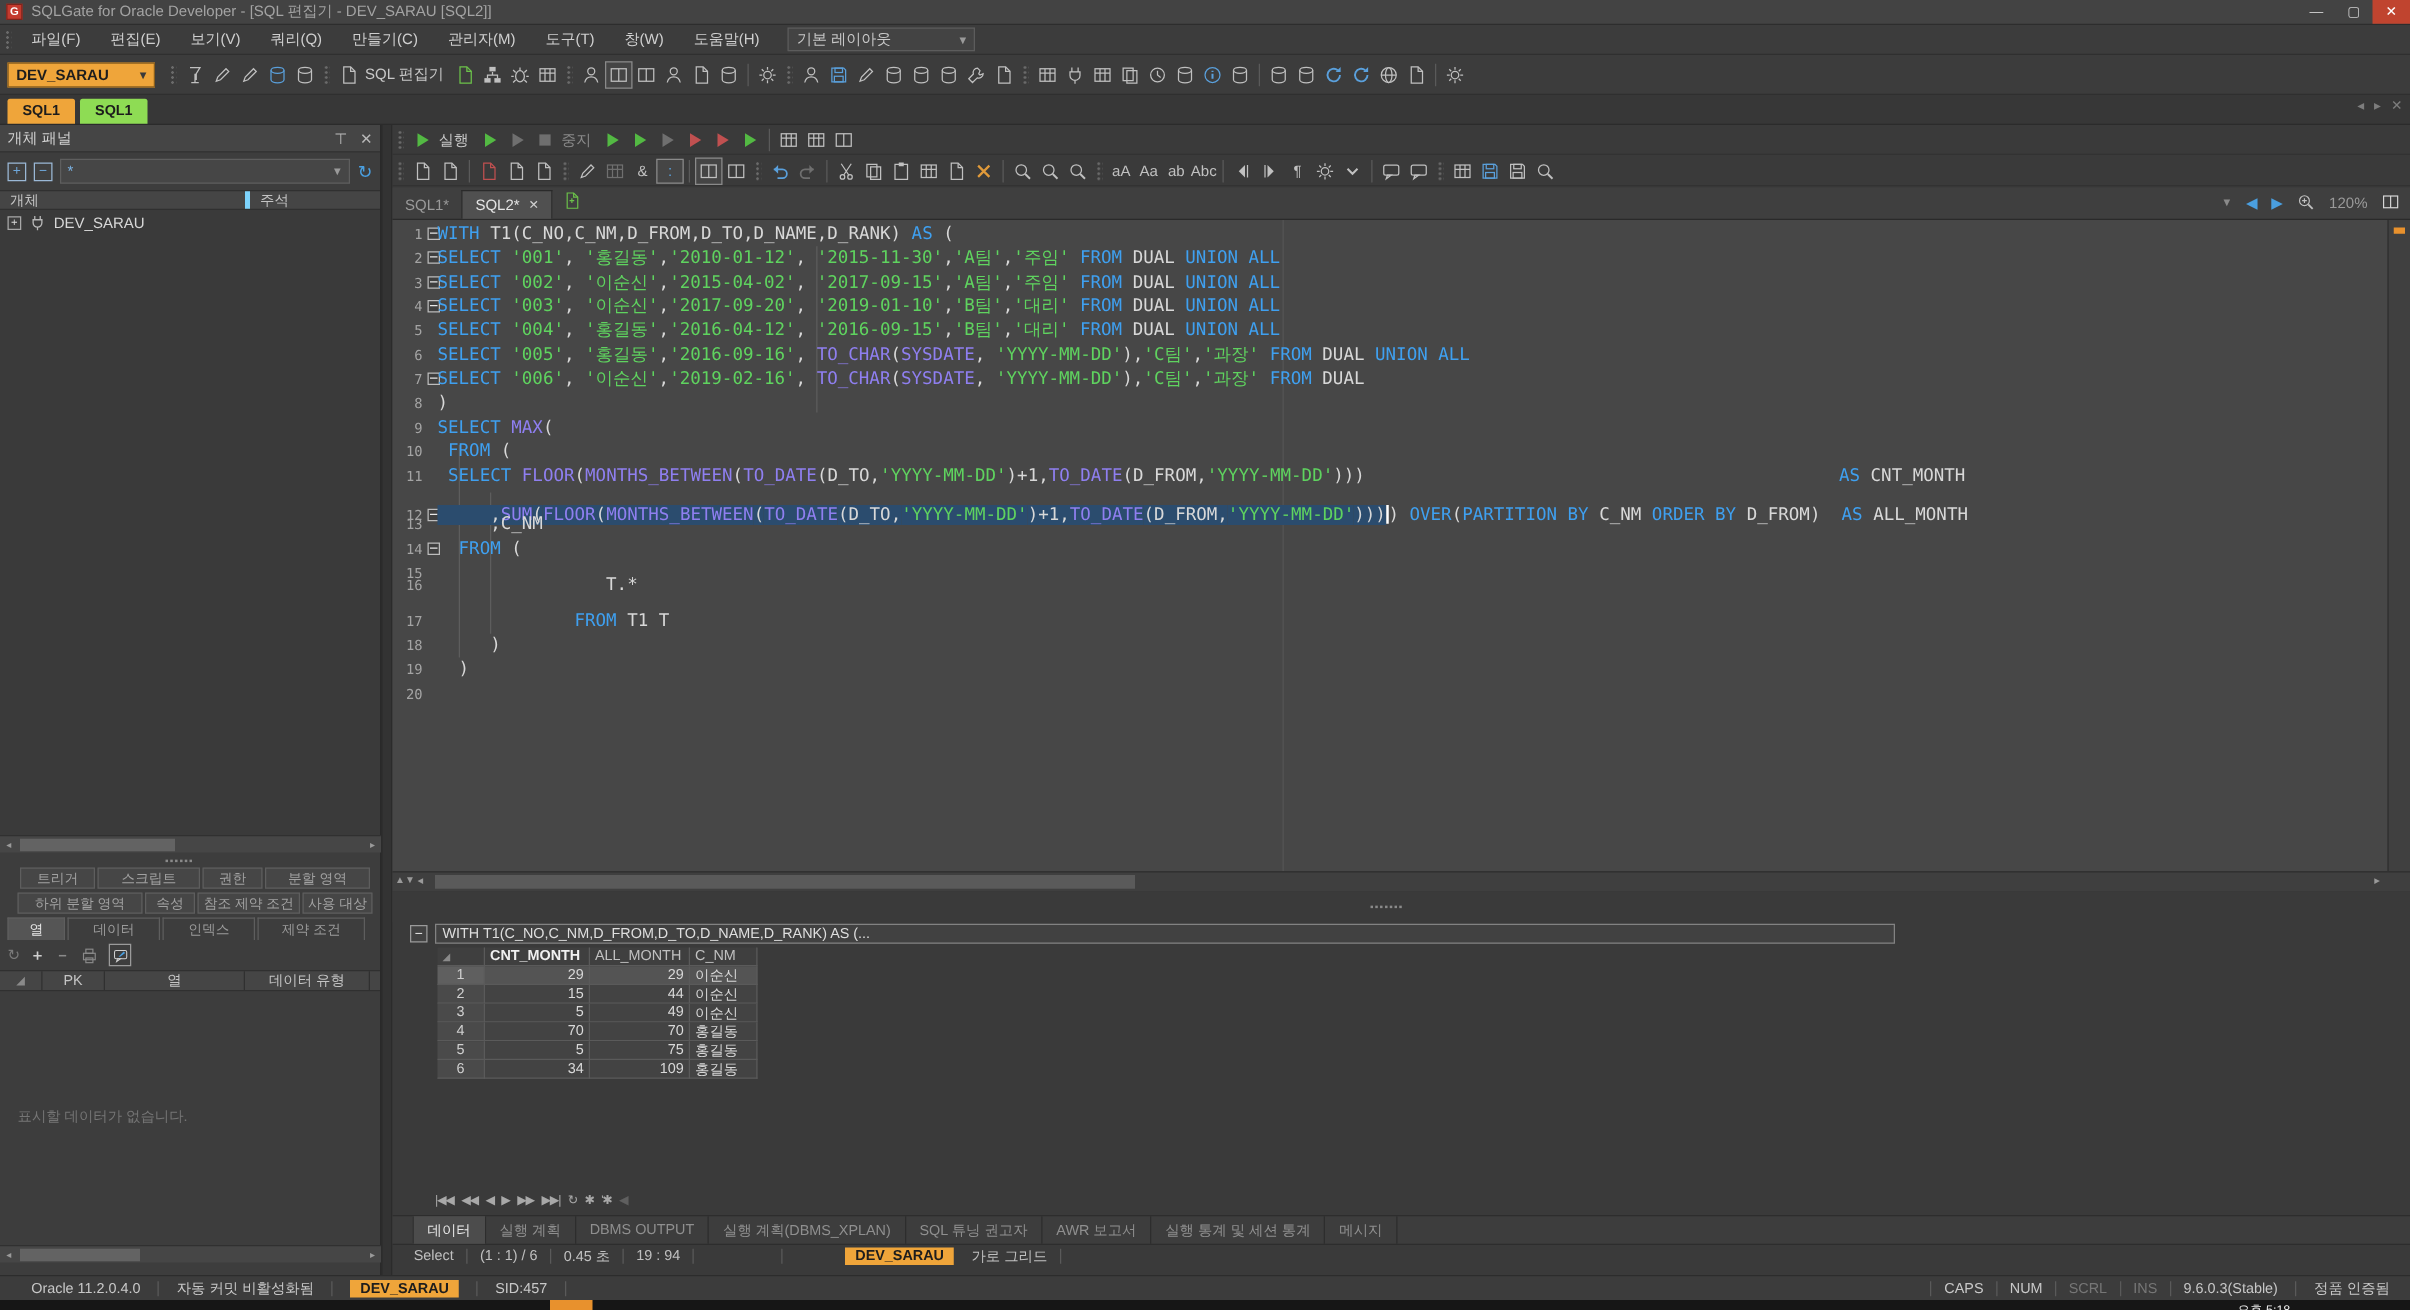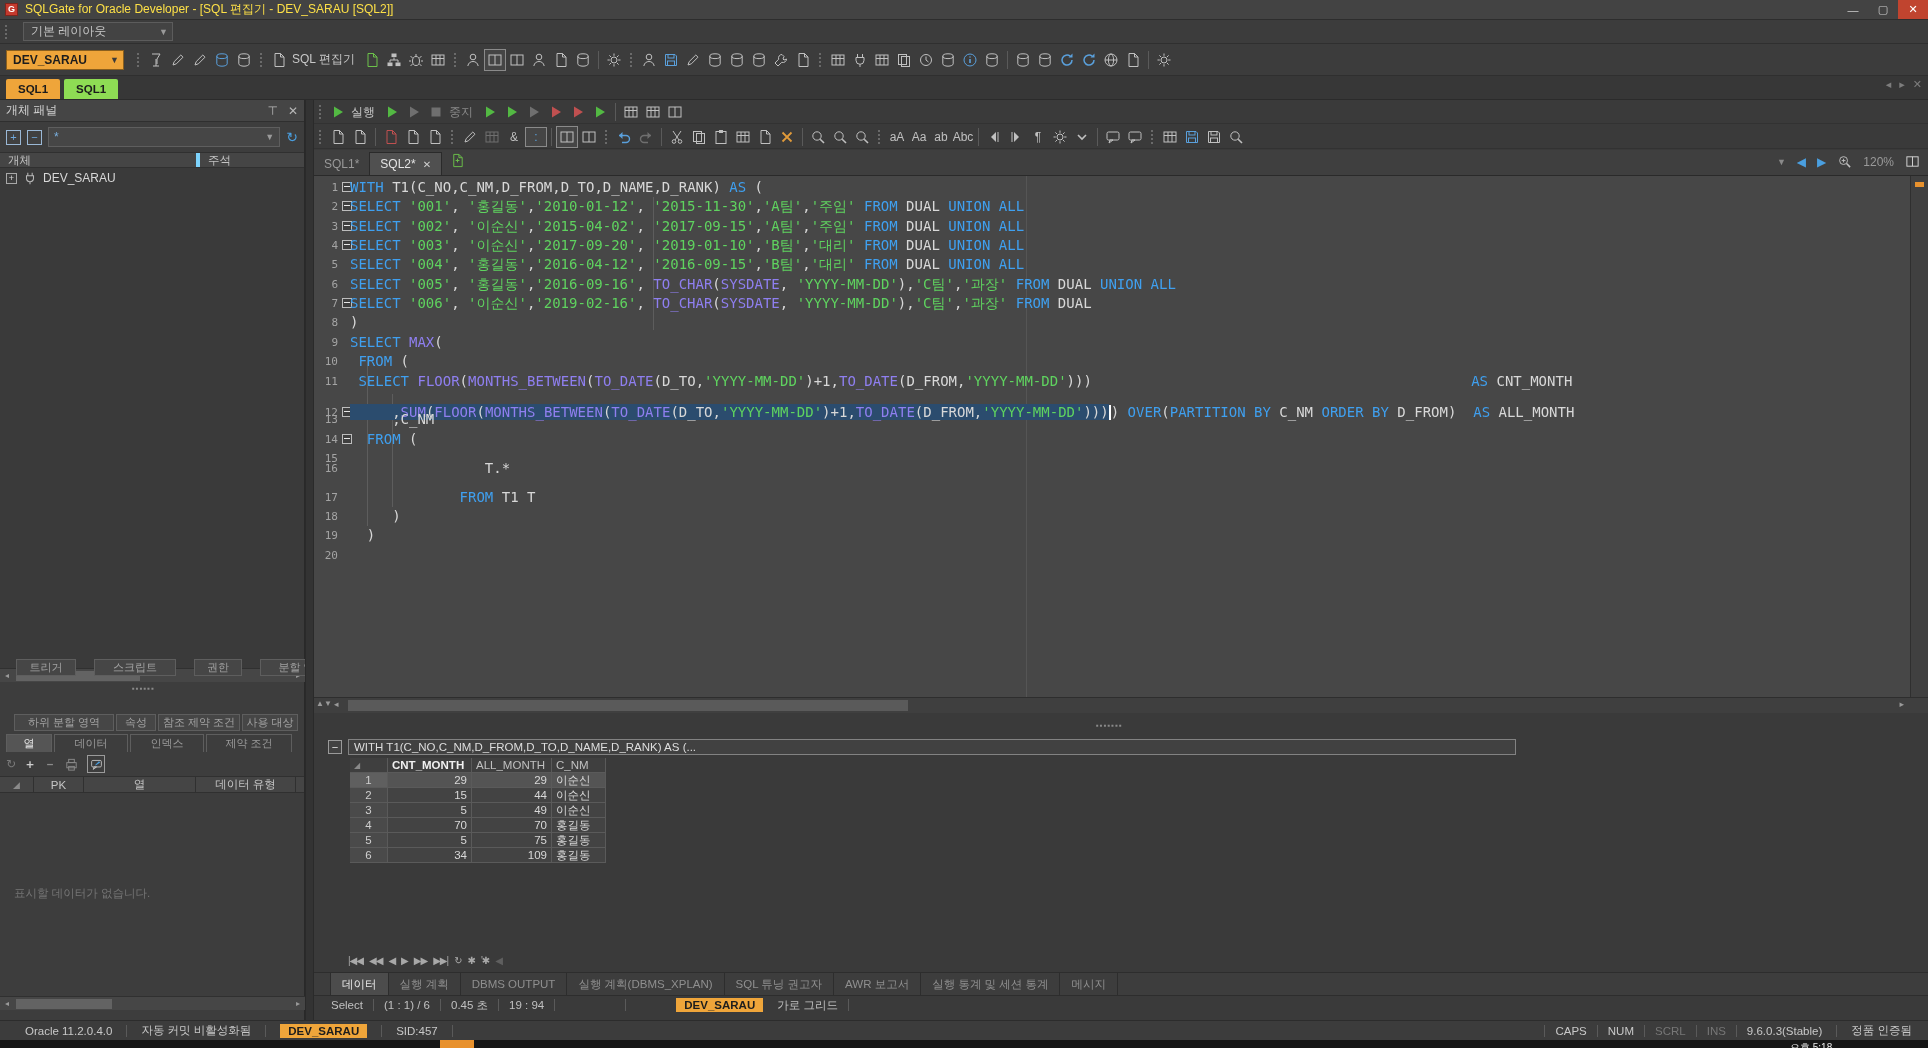--- a/index.html
+++ b/index.html
@@ -5,21 +5,21 @@
   * { margin:0; padding:0; box-sizing:border-box; }
   html,body { background:#2a2a2a; }
   body { font-family:"Liberation Sans","DejaVu Sans",sans-serif; }
   #app { position:relative; width:1928px; height:1048px; background:#3c3c3c; overflow:hidden; color:#c8c8c8; font-size:12px; }
   .abs { position:absolute; }
   .row { display:flex; align-items:center; }
 
   
   #titlebar { left:0; top:0; width:1928px; height:20px; background:#434343; border-bottom:1px solid #2d2d2d; display:flex; align-items:center; }
   #appicon { width:13px; height:13px; background:#c43a2e; border:1px solid #7e241c; margin:0 7px 0 5px; color:#fff; font-size:9px; font-weight:bold; text-align:center; line-height:11px; }
-  #title { color:#fde047; font-size:12px; }
+  #title { color:#a3a3a3; font-size:12px; }
   #wincontrols { position:absolute; right:0; top:0; height:20px; display:flex; }
   .winbtn { width:30px; height:19px; display:flex; align-items:center; justify-content:center; color:#cfcfcf; font-size:11px; }
   .winbtn.close { background:#c0442f; color:#fff; }
 
   
   #menubar { left:0; top:20px; width:1928px; height:24px; background:#3c3c3c; border-bottom:1px solid #2f2f2f; display:flex; align-items:center; }
   .grip { width:5px; height:16px; margin:0 4px; background-image:radial-gradient(#6a6a6a 1px, transparent 1.2px); background-size:4px 4px; }
   .menu-item { padding:3px 12px; color:#cfcfcf; }
   .combo { background:#434343; border:1px solid #5c5c5c; height:19px; display:flex; align-items:center; padding:0 4px 0 7px; color:#c8c8c8; }
   .combo .arr { margin-left:auto; color:#9a9a9a; font-size:9px; padding-left:14px; }
@@ -140,20 +140,31 @@
     <div id="title">SQLGate for Oracle Developer - [SQL 편집기 - DEV_SARAU [SQL2]]</div>
     <div id="wincontrols">
       <div class="winbtn">—</div>
       <div class="winbtn">▢</div>
       <div class="winbtn close">✕</div>
     </div>
   </div>
 
   <div id="menubar" class="abs">
     <div class="grip"></div>
+    <div id="menuitems" class="row">
+        <div class="menu-item">파일(F)</div>
+        <div class="menu-item">편집(E)</div>
+        <div class="menu-item">보기(V)</div>
+        <div class="menu-item">쿼리(Q)</div>
+        <div class="menu-item">만들기(C)</div>
+        <div class="menu-item">관리자(M)</div>
+        <div class="menu-item">도구(T)</div>
+        <div class="menu-item">창(W)</div>
+        <div class="menu-item">도움말(H)</div>
+      </div>
     <div class="combo" style="width:150px;margin-left:10px">
       <span>기본 레이아웃</span>
         <span class="arr">▼</span>
     </div>
   </div>
 
   <div id="maintb" class="abs">
     <div class="conncombo">
       <span>DEV_SARAU</span>
         <span class="arr">▼</span>
@@ -448,21 +459,21 @@
           </svg>
         <span>DEV_SARAU</span>
       </div>
     </div>
     <div class="hscroll" style="left:0;top:568px;width:305px;height:14px">
       <span class="sarr" style="left:0">◂</span>
       <div class="thumb" style="left:16px;width:124px"></div>
       <span class="sarr" style="right:0">▸</span>
     </div>
     <div class="gripdots" style="left:132px;top:584px">▪▪▪▪▪▪</div>
-    <div id="op-btnrow1" class="row" style="position:absolute;left:16px;top:559px;gap:18px">
+    <div id="op-btnrow1" class="row" style="position:absolute;left:16px;top:594px;gap:2px">
         <div class="panelbtn" style="width: 60px;">트리거</div>
         <div class="panelbtn" style="width: 82px;">스크립트</div>
         <div class="panelbtn" style="width: 48px;">권한</div>
         <div class="panelbtn" style="width: 84px;">분할 영역</div>
       </div>
     <div id="op-btnrow2" class="row" style="position:absolute;left:14px;top:614px;gap:2px">
         <div class="panelbtn" style="width: 100px;">하위 분할 영역</div>
         <div class="panelbtn" style="width: 40px;">속성</div>
         <div class="panelbtn" style="width: 82px;">참조 제약 조건</div>
         <div class="panelbtn" style="width: 56px;">사용 대상</div>

